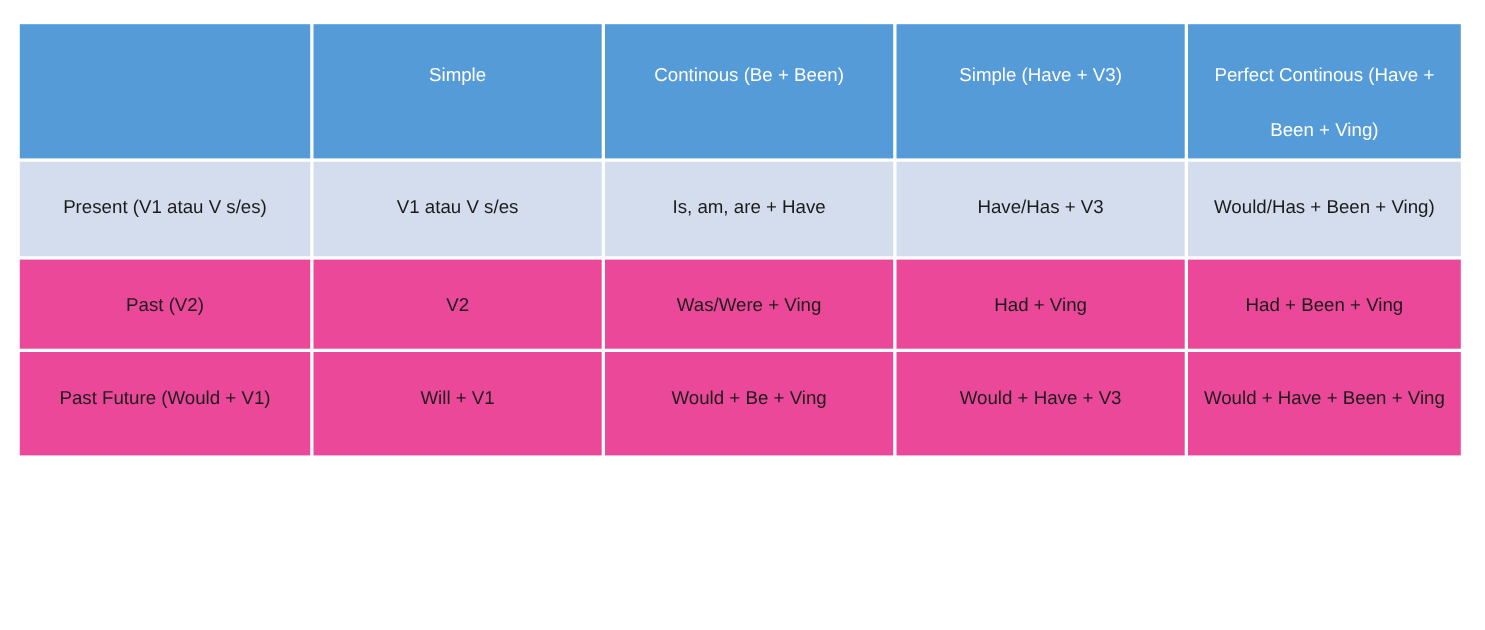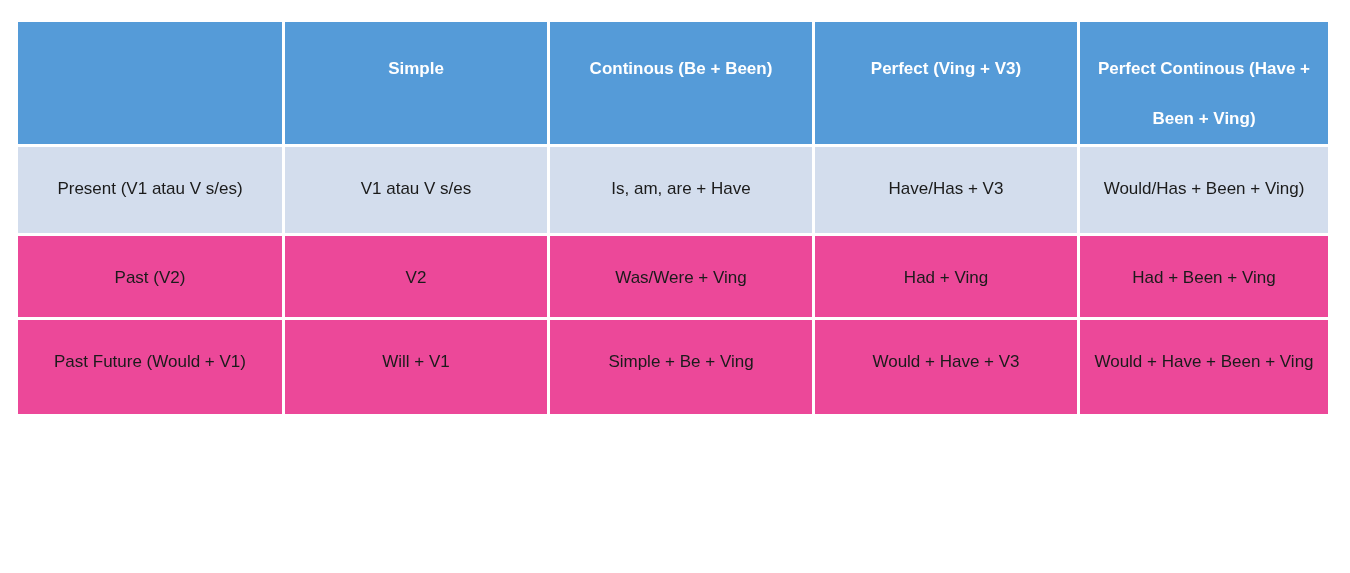--- a/index.html
+++ b/index.html
@@ -28,21 +28,21 @@
   }
   table.tense-table col.c0 { width: 264px; }
   table.tense-table col.c1 { width: 262px; }
   table.tense-table col.c2 { width: 262px; }
   table.tense-table col.c3 { width: 262px; }
   table.tense-table col.c4 { width: 248px; }
 
   thead th {
     background: #559BD8;
     color: #ffffff;
-    font-weight: bold;
+    font-weight: normal;
     font-size: 17px;
     line-height: 50px;
     height: 113px;
     vertical-align: top;
     padding: 22px 10px 0 10px;
     text-align: center;
     box-sizing: border-box;
   }
   thead th.blank-head {
     padding: 0;
@@ -75,21 +75,21 @@
         <col class="c1">
         <col class="c2">
         <col class="c3">
         <col class="c4">
     </colgroup>
     <thead>
       <tr>
         <th class="blank-head"></th>
         <th>Simple</th>
         <th>Continous (Be + Been)</th>
-        <th>Perfect (Ving + V3)</th>
+        <th>Simple (Have + V3)</th>
         <th>Perfect Continous (Have + Been + Ving)</th>
       </tr>
     </thead>
     <tbody>
       <tr class="shade-dark r0">
         <td>Present (V1 atau V s/es)</td>
         <td>V1 atau V s/es</td>
         <td>Is, am, are + Have</td>
         <td>Have/Has + V3</td>
         <td>Would/Has + Been + Ving)</td>
@@ -97,19 +97,19 @@
       <tr class="shade-light r1">
         <td>Past (V2)</td>
         <td>V2</td>
         <td>Was/Were + Ving</td>
         <td>Had + Ving</td>
         <td>Had + Been + Ving</td>
       </tr>
       <tr class="shade-light r3">
         <td>Past Future (Would + V1)</td>
         <td>Will + V1</td>
-        <td>Simple + Be + Ving</td>
+        <td>Would + Be + Ving</td>
         <td>Would + Have + V3</td>
         <td>Would + Have + Been + Ving</td>
       </tr>
     </tbody>
   </table>
 </div>
 
 </body></html>

